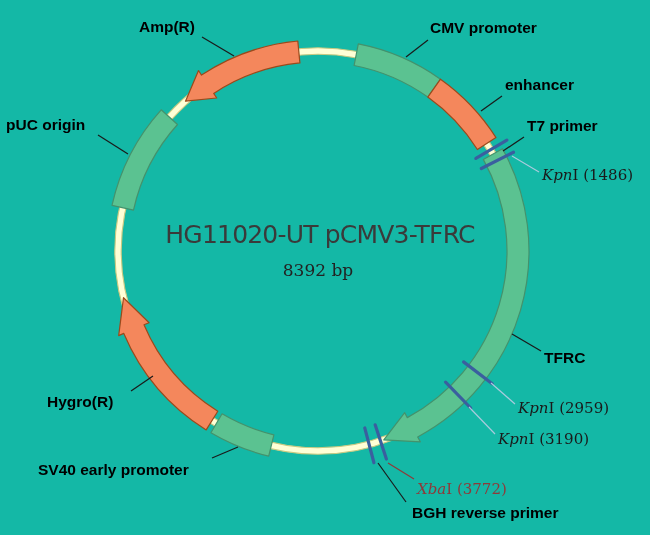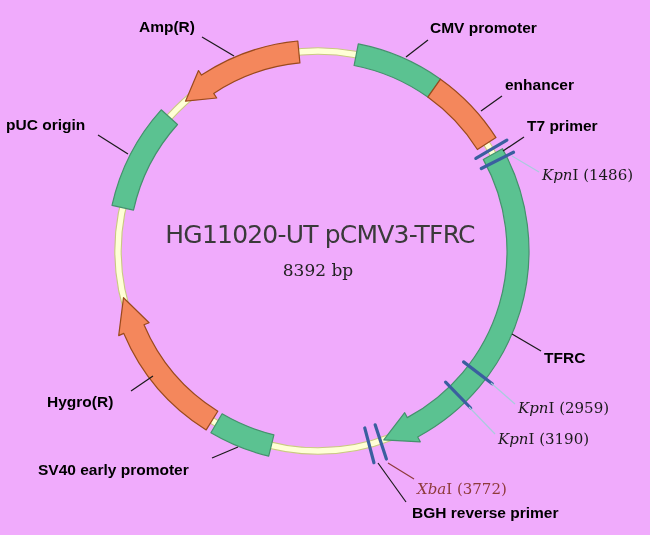--- a/index.html
+++ b/index.html
@@ -1,16 +1,16 @@
 <!DOCTYPE html>
 <html><head>
 <meta charset="utf-8">
 <style>
   html,body{margin:0;padding:0;background:#fff;}
-  #stage{position:relative;width:650px;height:535px;background:#f0abfc;overflow:hidden;}
+  #stage{position:relative;width:650px;height:535px;background:#14b8a6;overflow:hidden;}
   svg{position:absolute;left:0;top:0;}
   .gene{font-family:"Liberation Sans",sans-serif;font-weight:bold;font-size:15.5px;fill:#000;}
   .enzyme{font-family:"DejaVu Serif",serif;font-size:15px;fill:#1a1a1a;}
   .enzyme-red{font-family:"DejaVu Serif",serif;font-size:15px;fill:#8E3A3A;}
   .it{font-style:italic;}
   .title{font-family:"DejaVu Sans",sans-serif;font-size:25px;letter-spacing:-0.8px;fill:#3a3a3a;}
   .bp{font-family:"DejaVu Serif",serif;font-size:17px;fill:#222;}
 </style>
 </head>
 <body>

